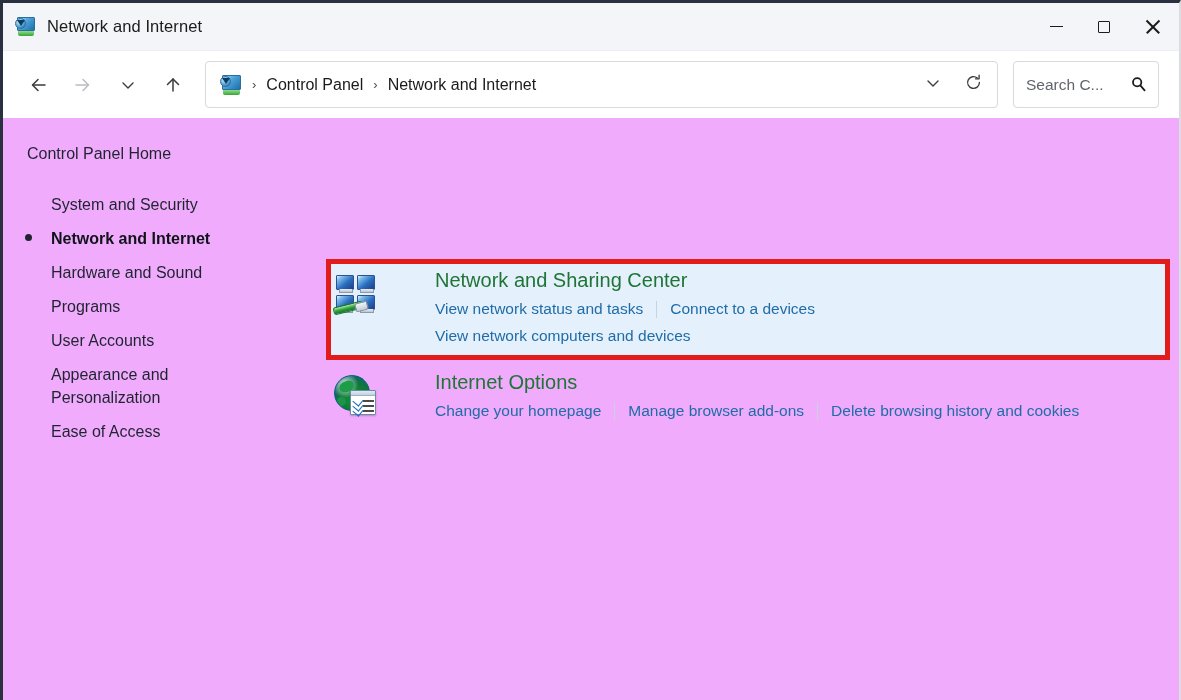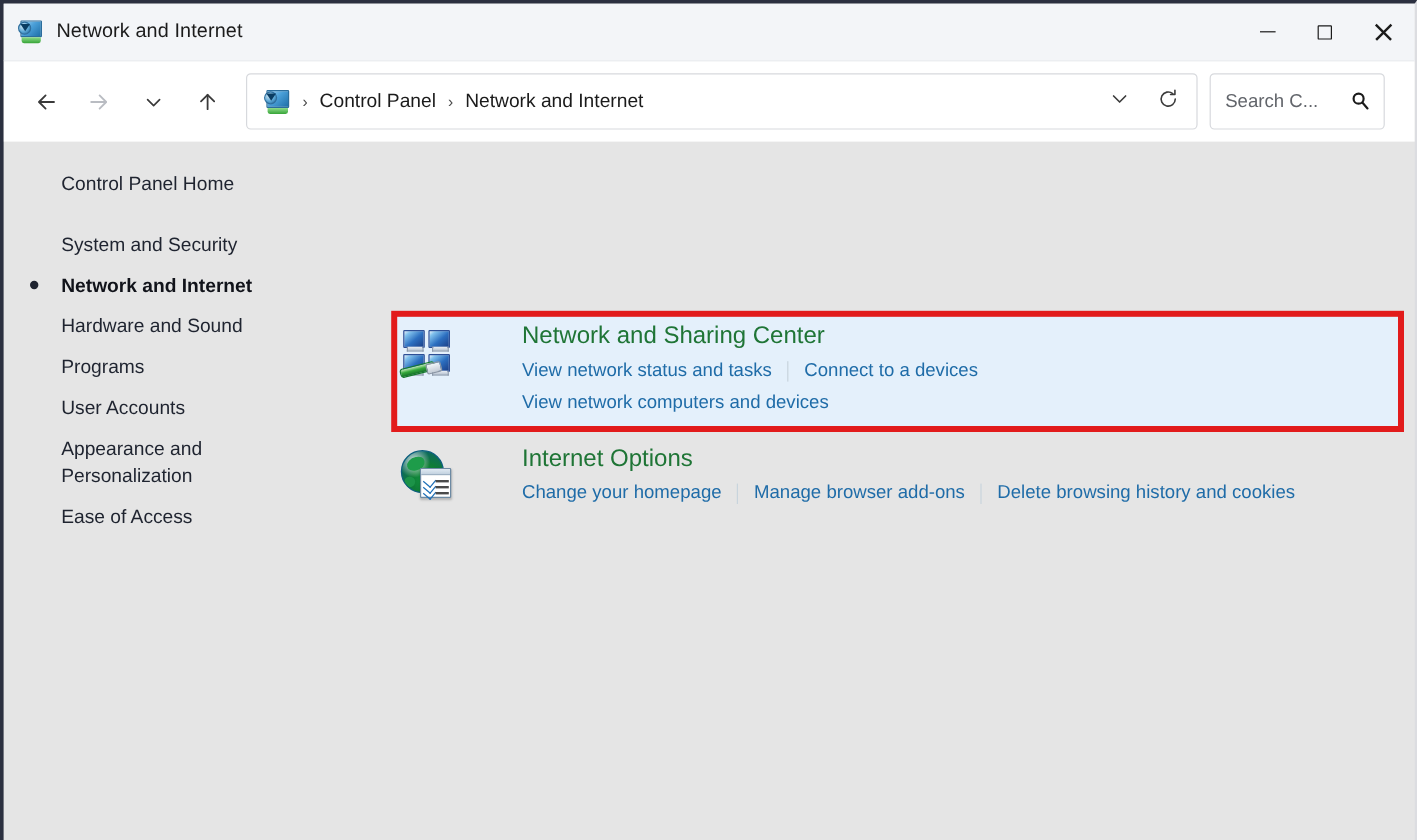--- a/index.html
+++ b/index.html
@@ -12,21 +12,21 @@
     height: 700px;
     overflow: hidden;
     font-family: "Liberation Sans", sans-serif;
     -webkit-font-smoothing: antialiased;
   }
 
   .window {
     position: relative;
     width: 1181px;
     height: 700px;
-    background: #e5e5e5;
+    background: #f0abfc;
     box-sizing: border-box;
     border-left: 3px solid #2b3040;
     border-top: 3px solid #2b3040;
     border-right: 2px solid #dcdde1;
     overflow: hidden;
   }
 
   
   .titlebar {
     position: relative;
@@ -200,21 +200,21 @@
     display: flex;
     align-items: center;
     justify-content: center;
     color: #3c3c3c;
   }
 
   .searchbox {
     flex: none;
     width: 146px;
     height: 47px;
-    margin-left: 10px;
+    margin-left: 15px;
     margin-right: 14px;
     background: #ffffff;
     border: 1px solid #d7d9dd;
     border-radius: 4px;
     box-sizing: border-box;
     display: flex;
     align-items: center;
     padding: 0 10px 0 12px;
   }
   .search-ph {
@@ -243,21 +243,21 @@
     box-sizing: border-box;
   }
   .side-item {
     position: relative;
     font-size: 16px;
     color: #1f2430;
     padding: 6px 18px 6px 48px;
     line-height: 1.38;
     white-space: pre-line;
   }
-  .side-item.home { margin-bottom: 17px; }
+  .side-item.home { margin-bottom: 17px; padding-left: 24px; }
   .side-item.active {
     font-weight: bold;
     color: #11131a;
   }
   .side-item.active::before {
     content: "";
     position: absolute;
     left: 22px;
     top: 12px;
     width: 7px;

